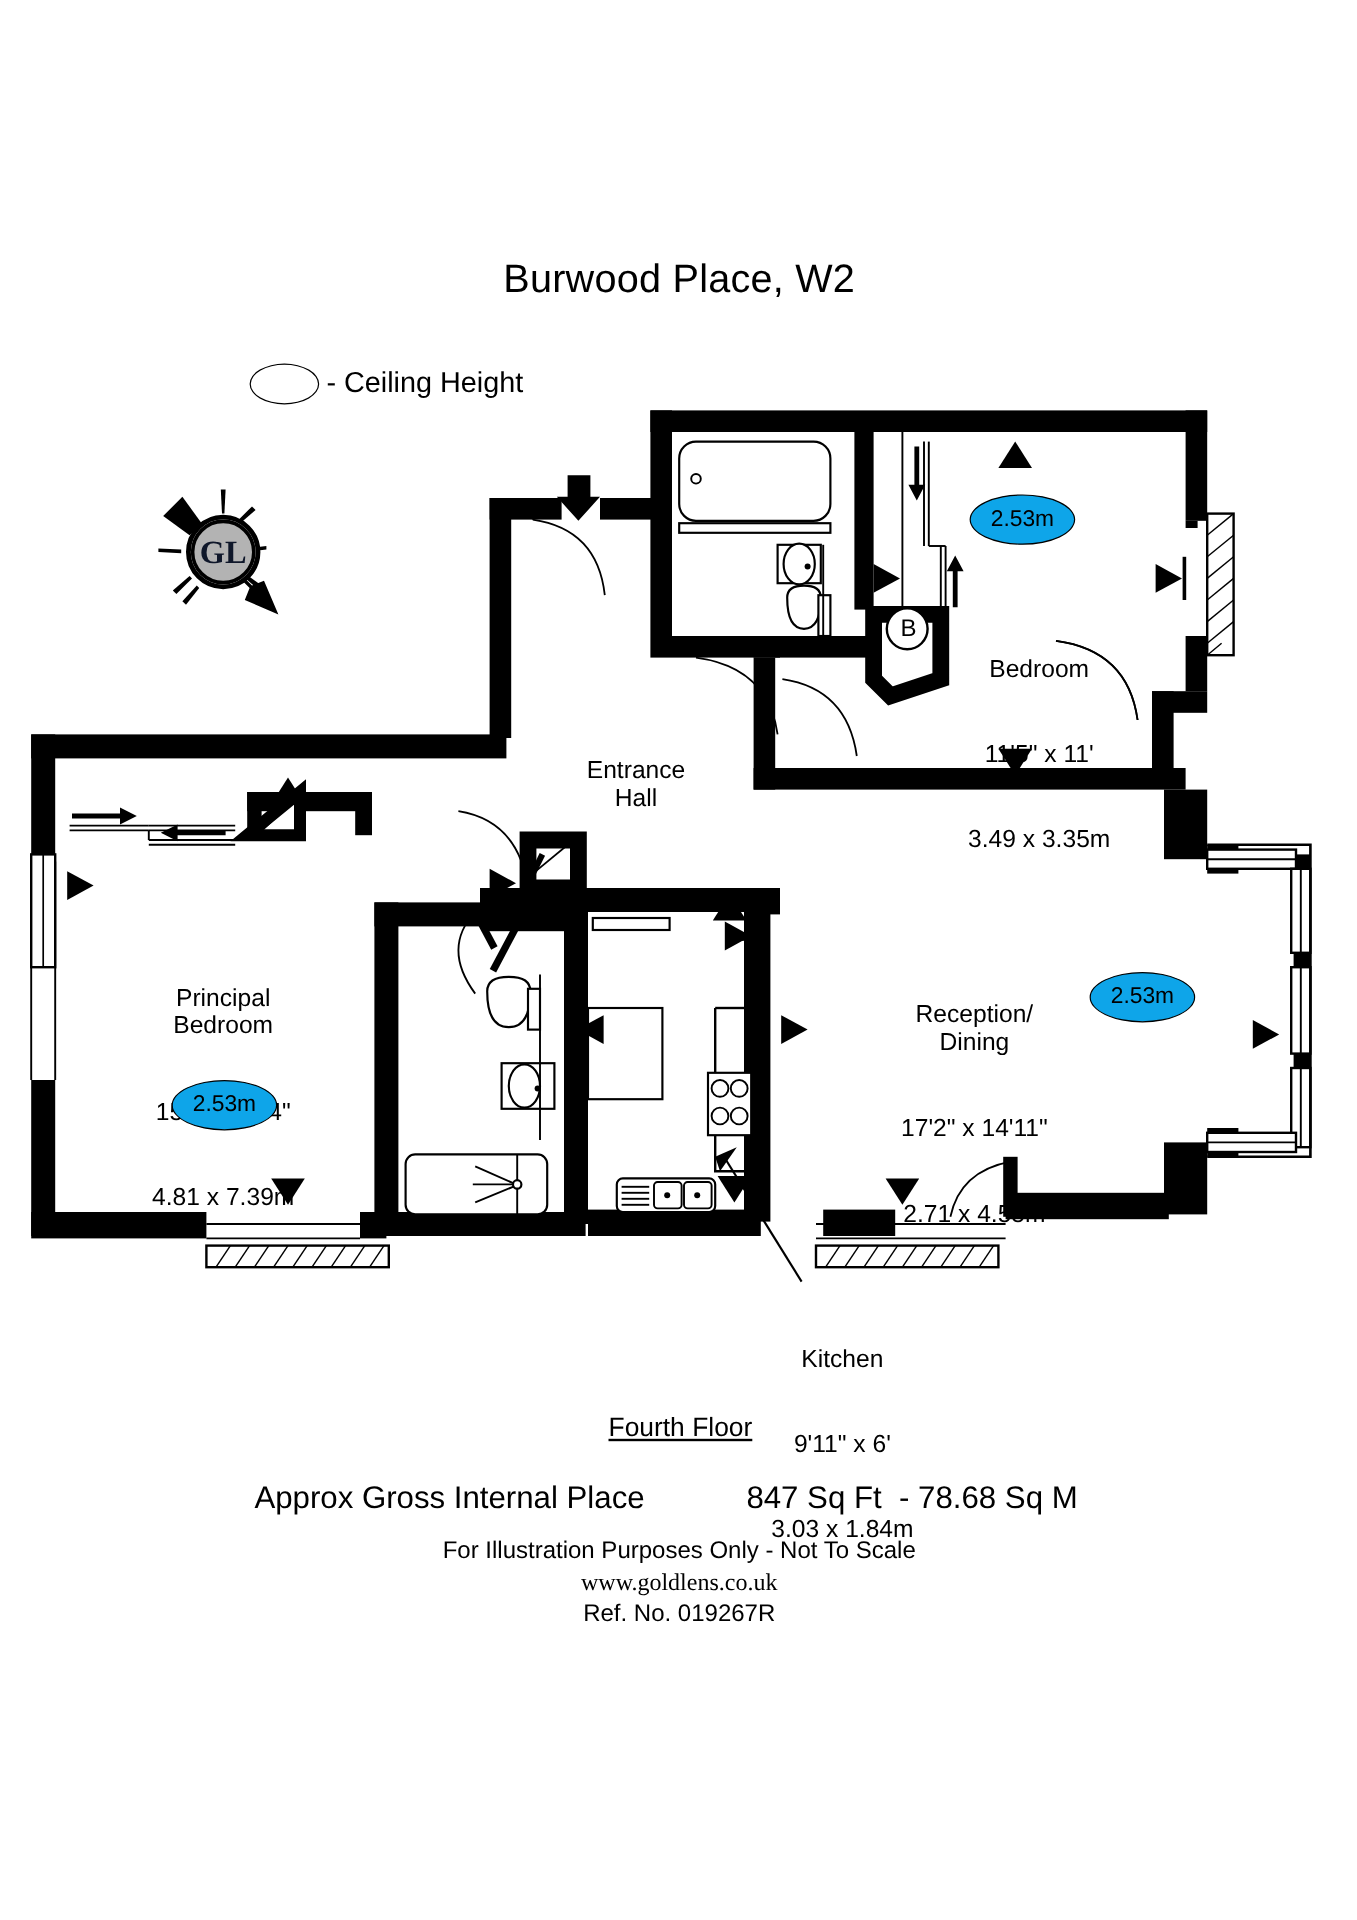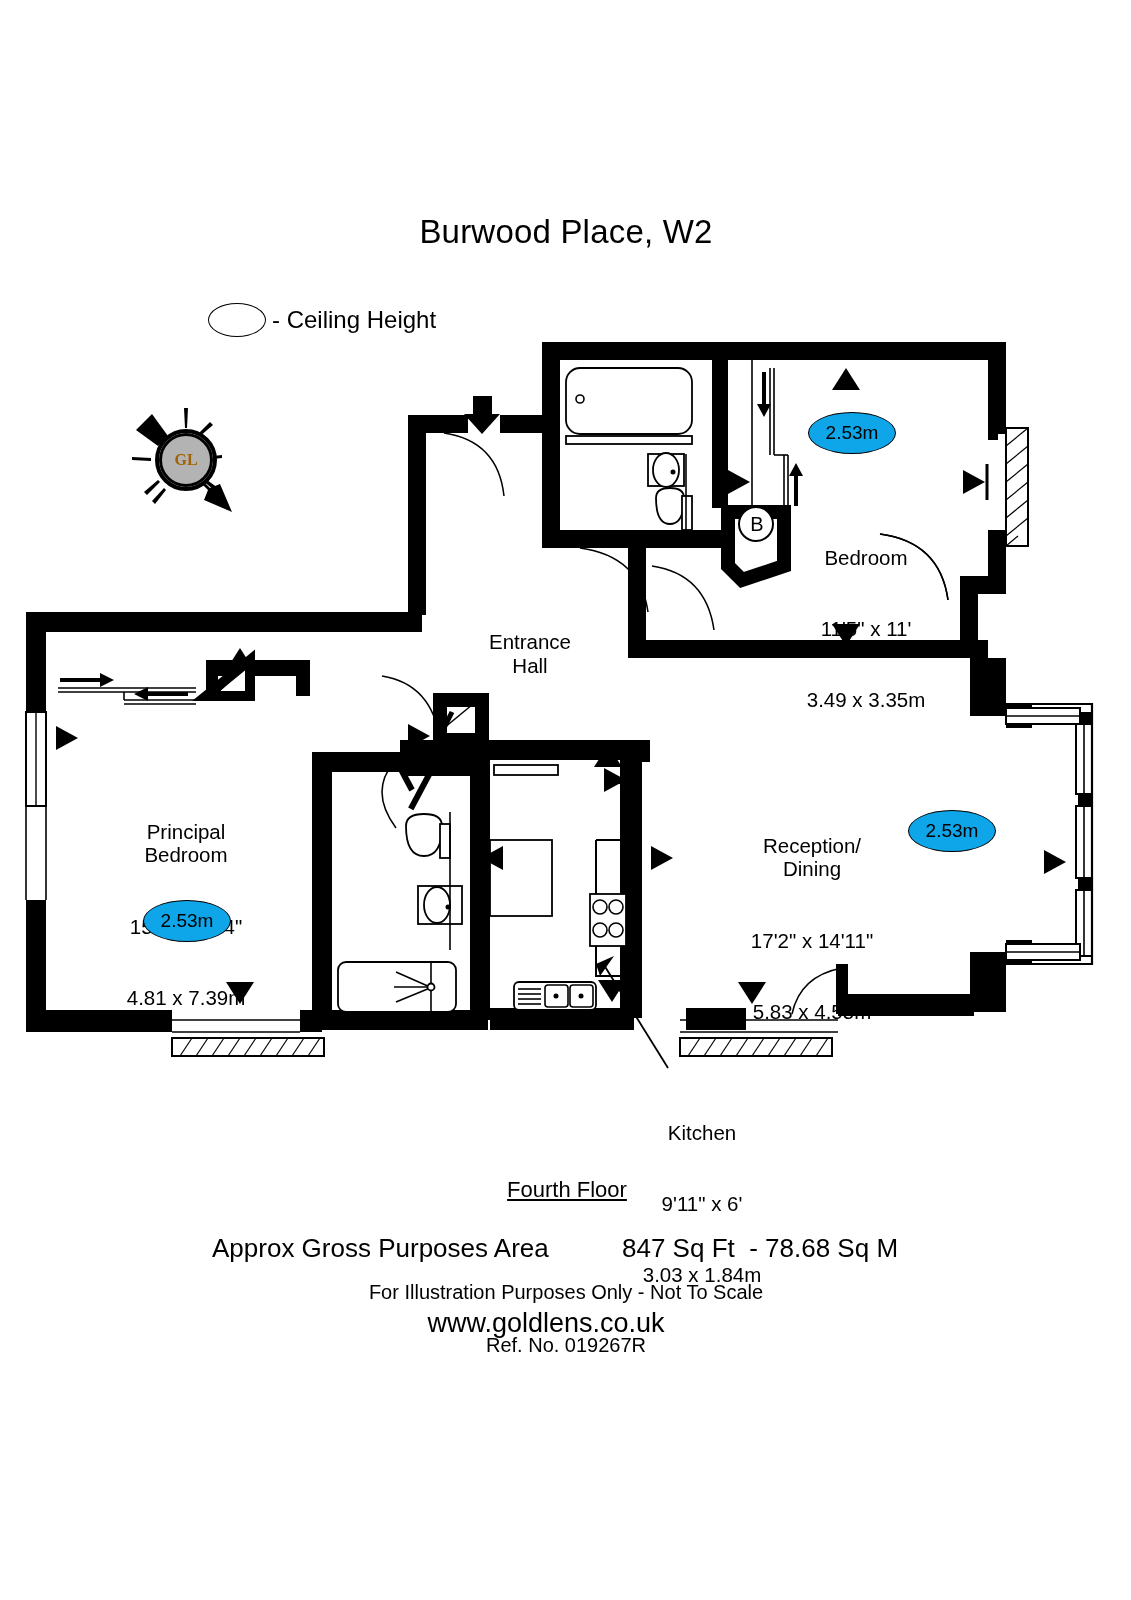--- a/index.html
+++ b/index.html
@@ -9,32 +9,32 @@
   .txt{position:absolute;white-space:pre;}
   .center{text-align:center;transform:translateX(-50%);}
 
   #title{left:566px;top:213px;font-size:33px;letter-spacing:.2px;}
   #legend-label{left:272px;top:306px;font-size:24px;}
   #legend-ellipse{position:absolute;left:208px;top:303px;width:56px;height:32px;border:1.6px solid #000;border-radius:50%;}
 
   
   #compass{position:absolute;left:122px;top:400px;width:120px;height:120px;}
   #gl-disc{position:absolute;left:37px;top:33px;width:54px;height:54px;border-radius:50%;background:#b3b3b3;border:3px solid #000;box-sizing:border-box;}
-  #gl-text{position:absolute;left:37px;top:33px;width:54px;height:54px;line-height:54px;text-align:center;font-size:16px;color:#a16207;font-family:"Liberation Serif",serif;font-weight:600;}
+  #gl-text{position:absolute;left:37px;top:33px;width:54px;height:54px;line-height:54px;text-align:center;font-size:27px;color:#0f172a;font-family:"Liberation Serif",serif;font-weight:600;}
 
   
   .roomlabel{position:absolute;text-align:center;transform:translateX(-50%);line-height:1.16;font-size:20.5px;white-space:pre;}
   .ch-ellipse{position:absolute;border:1.7px solid #000;border-radius:50%;box-sizing:border-box;display:flex;align-items:center;justify-content:center;font-size:19px;background:#0ea5e9;}
 
   
   #floorname{left:567px;top:1177px;font-size:22px;text-decoration:underline;}
   #areaL{left:212px;top:1233px;font-size:26px;}
   #areaR{left:622px;top:1233px;font-size:26px;}
   #illus{left:566px;top:1281px;font-size:20px;}
-  #web{left:546px;top:1308px;font-size:27px;}
+  #web{left:566px;top:1308px;font-size:20px;font-family:Liberation Serif, serif;}
   #ref{left:566px;top:1334px;font-size:20px;}
 
   svg{position:absolute;left:0;top:0;}
   .wall{fill:#000;}
   .thin{fill:none;stroke:#000;stroke-width:1.6;}
   .thin2{fill:none;stroke:#000;stroke-width:2.2;}
   .fix{fill:#fff;stroke:#000;stroke-width:1.8;}
   .door{fill:none;stroke:#000;stroke-width:1.5;}
   .arr{fill:#000;}
 </style>
@@ -354,35 +354,35 @@
 Bedroom</div>
     <div>15'9" x 15'4"</div>
     <div>4.81 x 7.39m</div>
   </div>
   <div class="ch-ellipse" style="left:143px;top:900px;width:88px;height:42px;">2.53m</div>
 
   <div class="roomlabel" style="left:812px;top:786px;">
     <div style="white-space:pre-line;text-align:center;">Reception/
 Dining</div>
     <div>17'2" x 14'11"</div>
-    <div>5.83 x 4.55m</div>
+    <div>2.71 x 4.55m</div>
   </div>
   <div class="ch-ellipse" style="left:908px;top:810px;width:88px;height:42px;">2.53m</div>
 
   <div class="roomlabel" style="left:702px;top:1073px;text-align:center;">
     <div>Kitchen</div>
     <div>9'11" x 6'</div>
     <div>3.03 x 1.84m</div>
   </div>
 
   <div class="roomlabel" style="left:530px;top:630px;white-space:pre-line;">Entrance
 Hall</div>
 
   <div style="position:absolute;left:745px;top:512px;width:24px;height:24px;line-height:24px;text-align:center;font-size:20px;">B</div>
 
   <div class="txt center" id="floorname">Fourth Floor</div>
-  <div class="txt" id="areaL">Approx Gross Purposes Area</div>
+  <div class="txt" id="areaL">Approx Gross Internal Place</div>
   <div class="txt" id="areaR">847 Sq Ft  - 78.68 Sq M</div>
   <div class="txt center" id="illus">For Illustration Purposes Only - Not To Scale</div>
   <div class="txt center" id="web">www.goldlens.co.uk</div>
   <div class="txt center" id="ref">Ref. No. 019267R</div>
 
 </div>
 
 </body></html>

